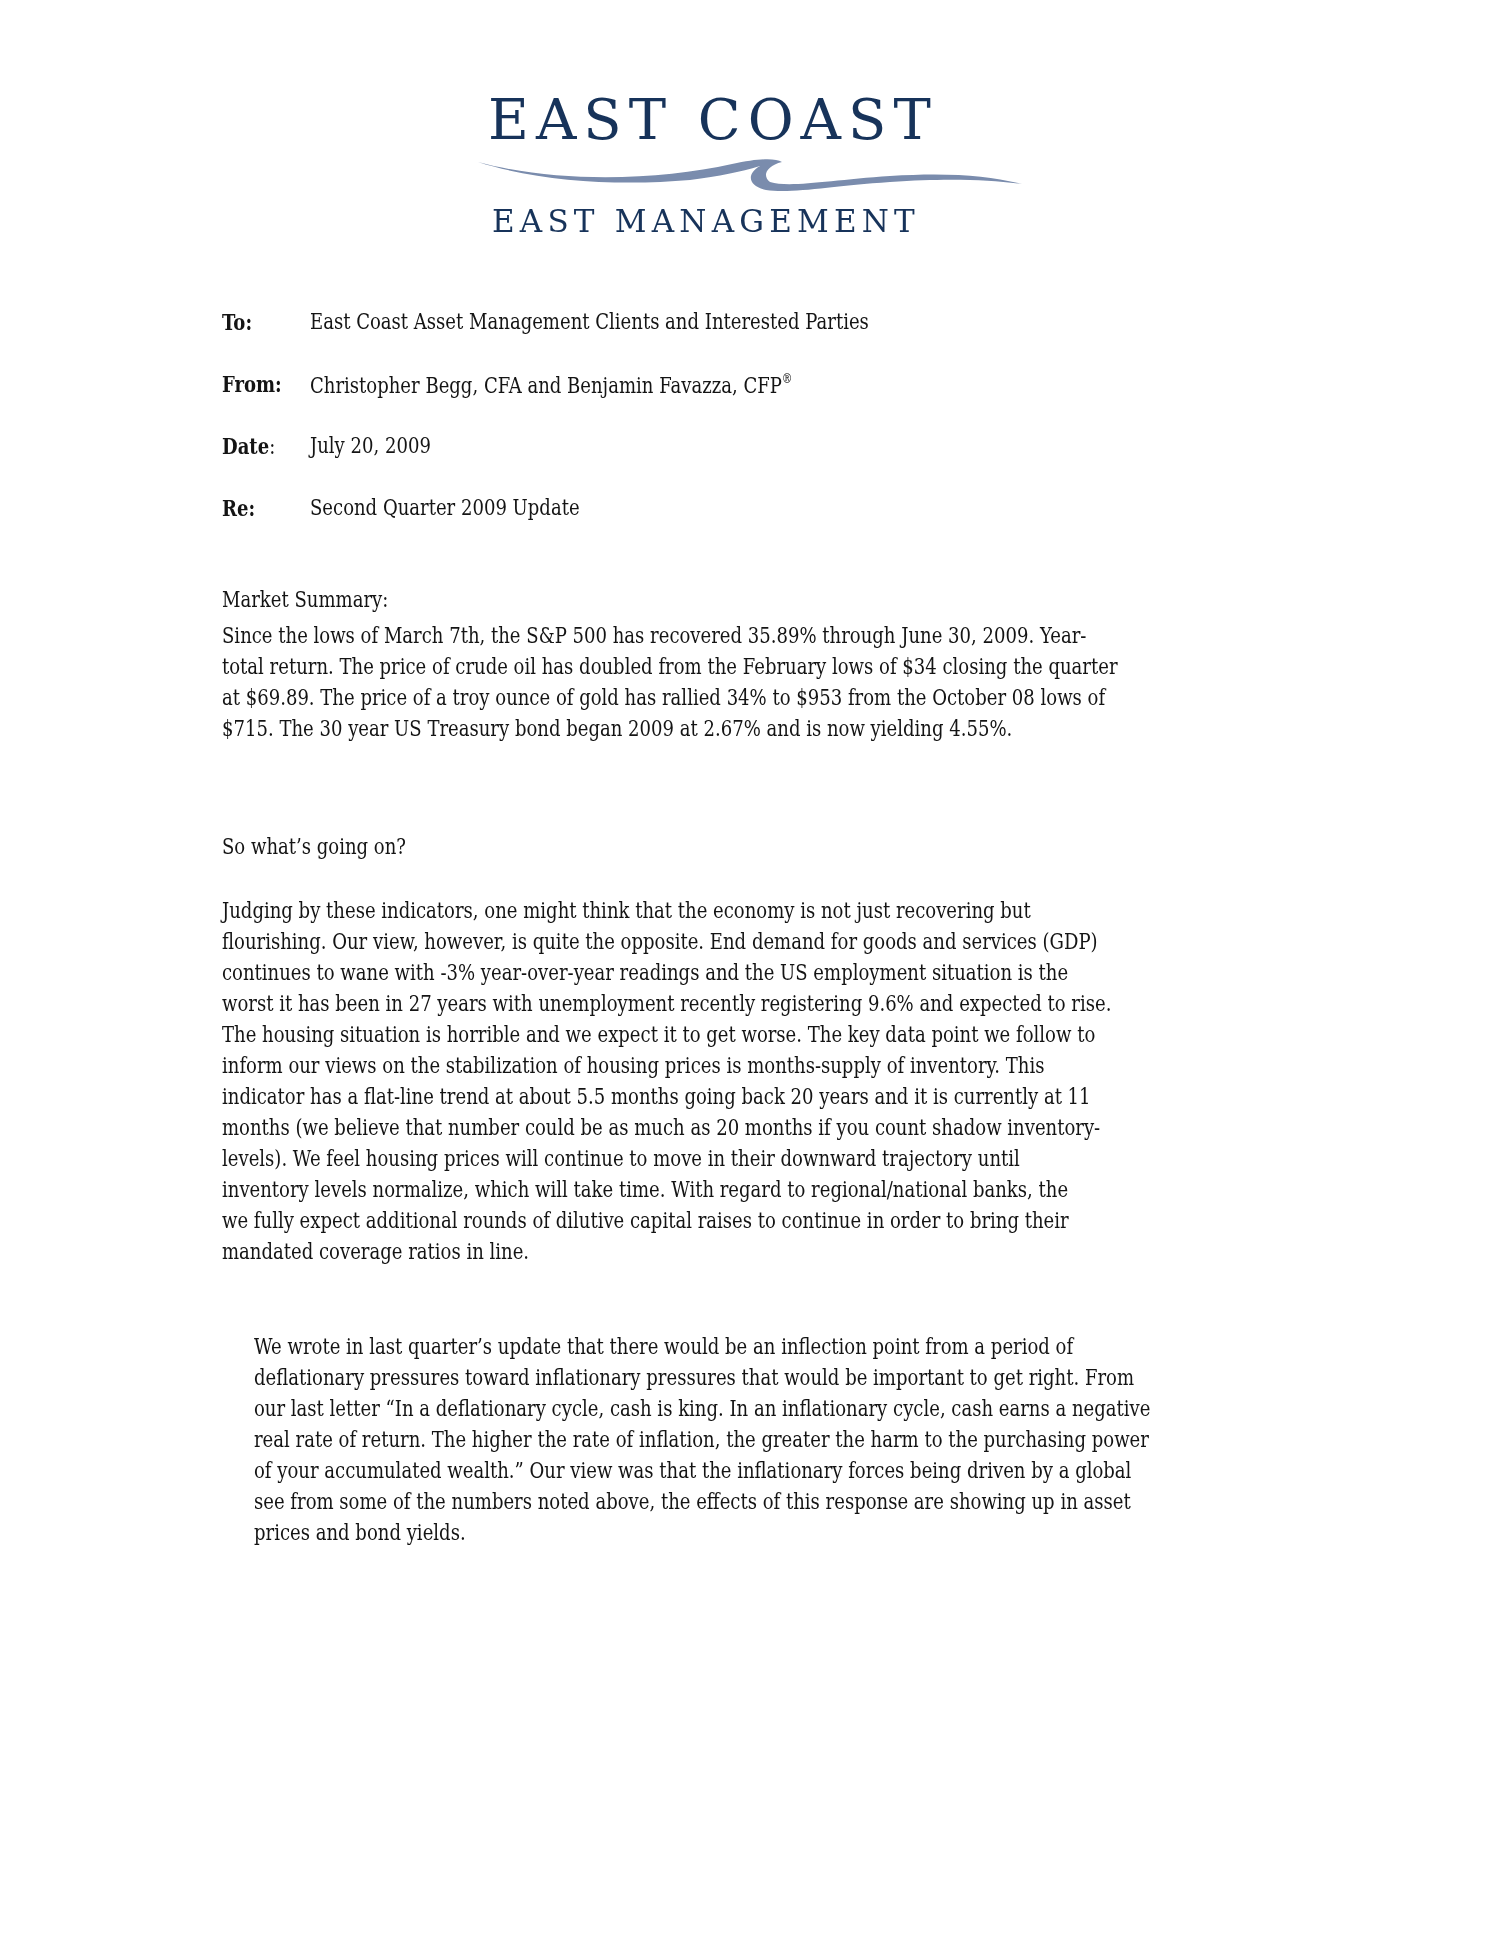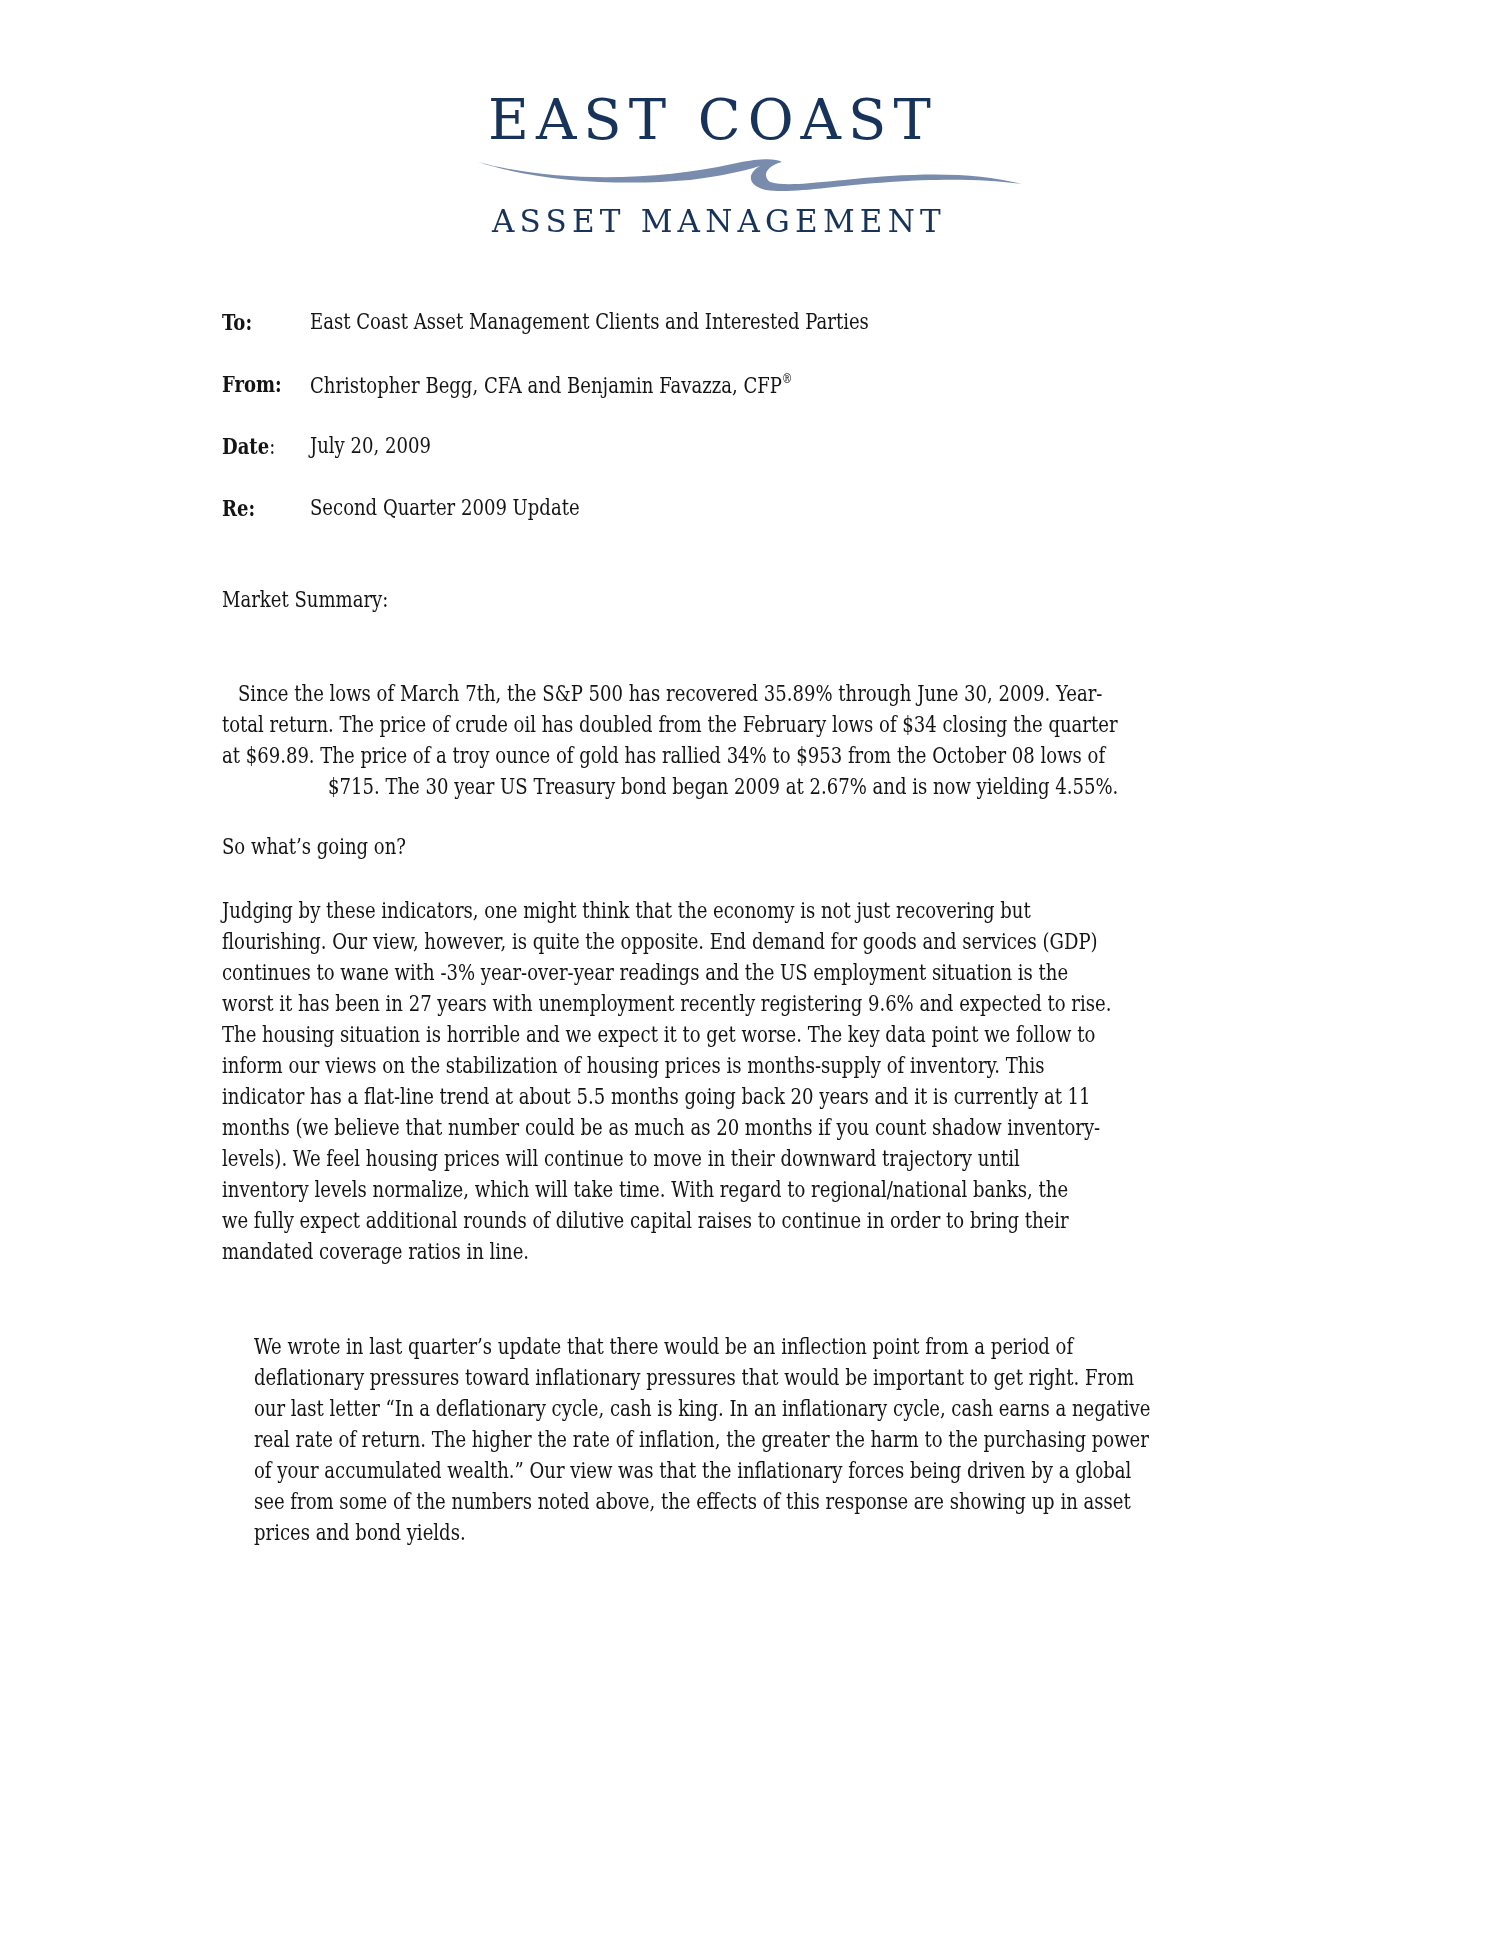--- a/index.html
+++ b/index.html
@@ -51,21 +51,21 @@
 <body>
 
 <div class="page">
 
   <div class="logo">
     <div class="logo-top">EAST COAST</div>
     <svg class="logo-wave" viewBox="0 0 560 60" width="560" height="60">
       <path d="M8,12 C90,34 190,30 262,14 C290,8 305,8 312,12 C296,16 292,26 300,32 C320,38 360,30 420,26 C480,22 520,26 552,34
                C520,30 480,28 420,32 C360,36 322,44 296,40 C278,36 276,24 290,16 C270,22 250,26 220,30 C150,36 70,32 8,12 Z" fill="#7a8cad"></path>
     </svg>
-    <div class="logo-bottom">ASSET MANAGEMENT</div>
+    <div class="logo-bottom">EAST MANAGEMENT</div>
   </div>
 
   <div class="hdr-row text" style="top:309px;">
     <span class="hdr-label"><span class="cond">To:</span></span>
     <span class="hdr-value"><span class="cond">East Coast Asset Management Clients and Interested Parties</span></span>
   </div>
   <div class="hdr-row text" style="top:371px;">
     <span class="hdr-label"><span class="cond">From:</span></span>
     <span class="hdr-value"><span class="cond"><span>Christopher Begg, CFA and Benjamin Favazza, CFP</span><sup>®</sup></span></span>
   </div>
@@ -74,21 +74,21 @@
     <span class="hdr-value"><span class="cond">July 20, 2009</span></span>
   </div>
   <div class="hdr-row text" style="top:495px;">
     <span class="hdr-label"><span class="cond">Re:</span></span>
     <span class="hdr-value"><span class="cond">Second Quarter 2009 Update</span></span>
   </div>
 
   <div class="section-title text" style="top:587px;">
     <span class="cond">Market Summary:</span>
   </div>
-  <div class="para text" style="top:678px;text-align:right;">
+  <div class="para text" style="top:620px;">
     <div class="line"><span class="cond">Since the lows of March 7th, the S&amp;P 500 has recovered 35.89% through June 30, 2009.  Year-</span></div>
     <div class="line"><span class="cond">total return.  The price of crude oil has doubled from the February lows of $34 closing the quarter</span></div>
     <div class="line"><span class="cond">at $69.89.  The price of a troy ounce of gold has rallied 34% to $953 from the October 08 lows of</span></div>
     <div class="line"><span class="cond">$715.  The 30 year US Treasury bond began 2009 at 2.67% and is now yielding 4.55%.</span></div>
   </div>
 
   <div class="section-title text" style="top:834px;">
     <span class="cond">So what’s going on?</span>
   </div>
   <div class="para text" style="top:895px;">

